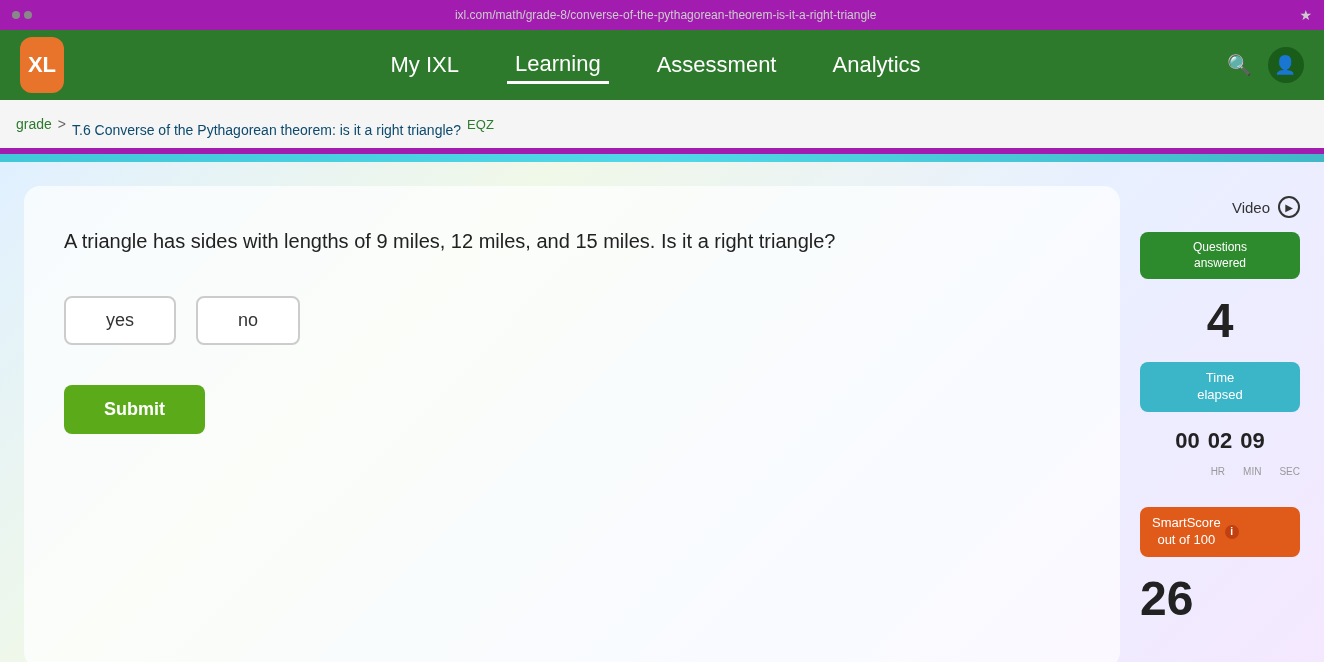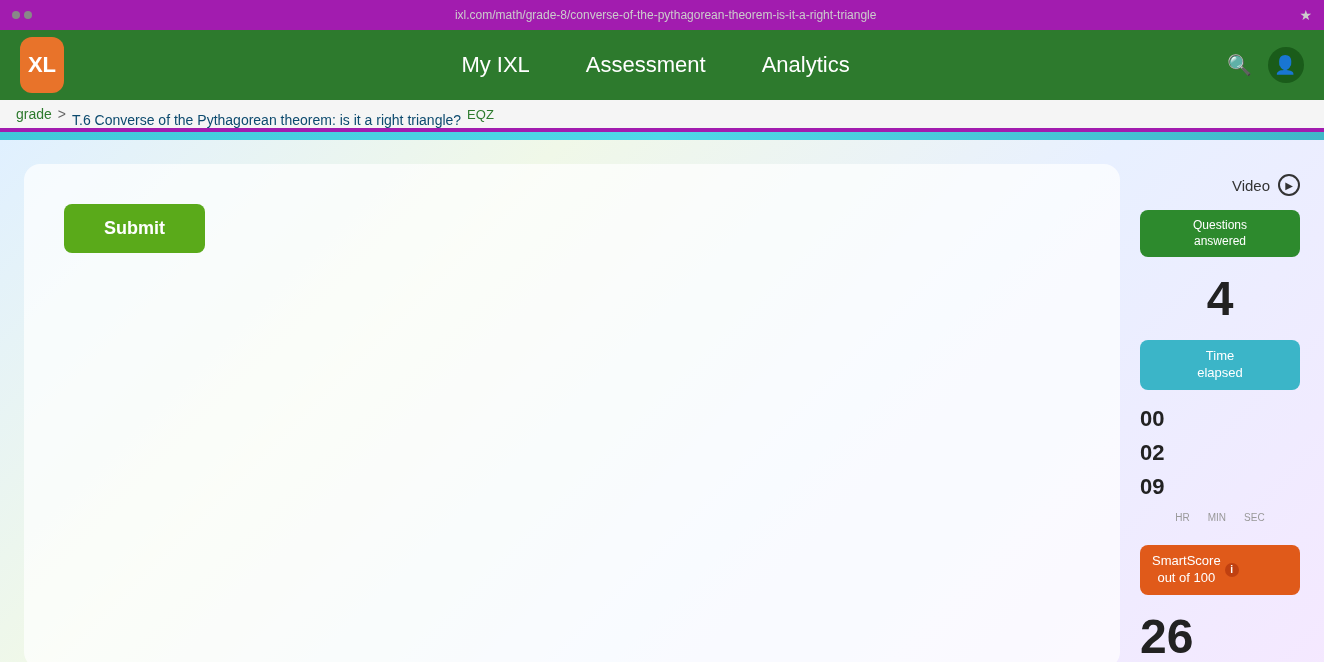--- a/index.html
+++ b/index.html
@@ -88,27 +88,27 @@
       align-items: center;
       justify-content: center;
       color: white;
       font-size: 18px;
       cursor: pointer;
     }
 
     
     .breadcrumb-bar {
       background: #f5f5f5;
-      padding: 0 16px;
+      padding: 10px 16px;
       display: flex;
       align-items: center;
       gap: 6px;
       font-size: 14px;
       color: #333;
-      border-bottom: 4px solid #a21caf;
+      border-bottom: 6px solid #a21caf;
     }
     .breadcrumb-link {
       color: #2d7a2d;
       cursor: pointer;
       text-decoration: none;
     }
     .breadcrumb-separator {
       color: #666;
     }
     .breadcrumb-current {
@@ -232,34 +232,33 @@
       font-size: 13px;
       line-height: 1.3;
     }
 
     .time-display {
       display: flex;
       justify-content: center;
       align-items: baseline;
       gap: 8px;
       margin: 6px 0 2px;
-      flex-direction: column;
     }
     .time-number {
       font-size: 22px;
       font-weight: bold;
       color: #222;
     }
     .time-units {
       display: flex;
-      justify-content: center;
+      justify-content: flex-end;
       gap: 18px;
       font-size: 10px;
       color: #999;
-      margin-bottom: 12px;
+      margin-bottom: 20px;
     }
 
     .smart-score-badge {
       background: #e05a1a;
       color: white;
       border-radius: 8px;
       padding: 8px 12px;
       text-align: center;
       font-size: 13px;
       line-height: 1.3;
@@ -302,20 +301,21 @@
     <div class="browser-dot"></div>
   </div>
   <div class="browser-url">ixl.com/math/grade-8/converse-of-the-pythagorean-theorem-is-it-a-right-triangle</div>
   <div class="browser-star">★</div>
 </div>
 
 <nav class="navbar">
   <div class="nav-logo">XL</div>
   <div class="nav-links">
     <a class="nav-link">My IXL</a>
+    <a class="nav-link active">Learning</a>
     <a class="nav-link">Assessment</a>
     <a class="nav-link">Analytics</a>
   </div>
   <div class="nav-right">
     <span class="nav-search-icon">🔍</span>
     <div class="nav-user-icon">👤</div>
   </div>
 </nav>
 
 <div class="breadcrumb-bar">
@@ -323,20 +323,25 @@
   <span class="breadcrumb-separator">&gt;</span>
   <span class="breadcrumb-current">T.6 Converse of the Pythagorean theorem: is it a right triangle?</span>
   <span class="breadcrumb-code">EQZ</span>
 </div>
 
 <div class="teal-stripe"></div>
 
 <div class="main-area">
 
   <div class="question-card">
+    <p class="question-text">A triangle has sides with lengths of 9 miles, 12 miles, and 15 miles. Is it a right triangle?</p>
+    <div class="answer-options">
+      <button class="answer-btn">yes</button>
+      <button class="answer-btn">no</button>
+    </div>
     <button class="submit-btn">Submit</button>
   </div>
 
   <div class="right-sidebar">
 
     <div class="video-row">
       <span>Video</span>
       <div class="video-play-icon">
         <span>▶</span>
       </div>

